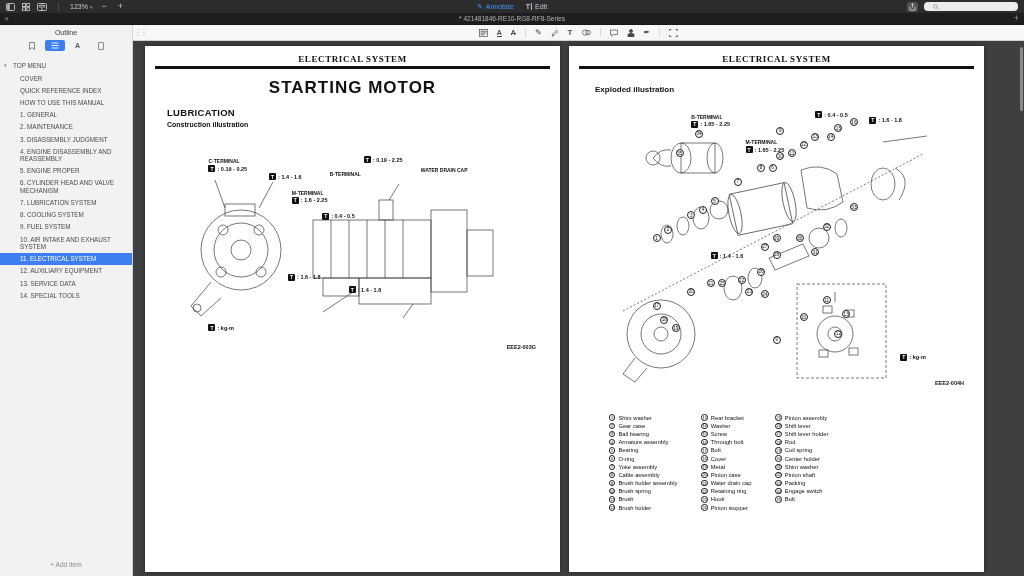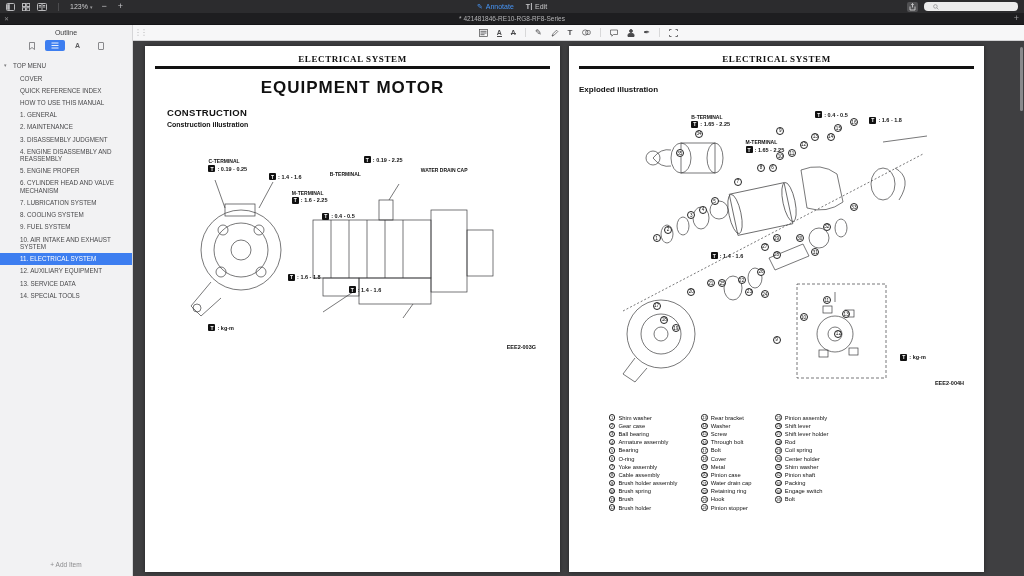--- a/index.html
+++ b/index.html
@@ -77,21 +77,21 @@
           box-shadow:0 0 4px rgba(0,0,0,.45); color:#111; }
 
   .pg-head { text-align:center; font-family:"Liberation Serif", serif; font-weight:bold;
              font-size:9px; letter-spacing:.6px; padding-top:8px; }
   .pg-rule { height:2.5px; background:#111; margin:2px 10px 0; }
 
   .sm-title { text-align:center; font-size:17px; font-weight:bold; letter-spacing:1px; margin-top:9px; }
   .models { text-align:center; font-size:8px; font-weight:bold; margin-top:3px; }
   .h-construction { font-size:9.5px; font-weight:bold; margin:9px 0 0 22px; letter-spacing:.3px; }
   .h-constr-sub { font-size:7px; font-weight:bold; margin:3px 0 0 22px; }
-  .h-exploded { font-size:8px; font-weight:bold; margin:16px 0 0 10px; }
+  .h-exploded { font-size:8px; font-weight:bold; margin:16px 0 0 26px; }
 
   .illus { position:relative; margin:14px 18px 0; height:210px; }
   .illus2 { position:relative; margin:12px 14px 0; height:282px; }
   .illus svg, .illus2 svg { position:absolute; inset:0; width:100%; height:100%; }
 
   .t-label { position:absolute; font-size:5px; z-index:2; }
   .t-name { font-weight:bold; font-size:5px; white-space:nowrap; margin-bottom:1px; }
   .t-row { display:flex; align-items:center; gap:2px; white-space:nowrap; }
   .t-box { width:7px; height:7px; background:#111; color:#fff; border-radius:1px;
            font-size:5px; font-weight:bold; display:flex; align-items:center;
@@ -377,22 +377,22 @@
             </svg>
         </span>
       </div>
     </div>
 
     <div class="pagespane">
 
       <section class="page">
         <div class="pg-head">ELECTRICAL SYSTEM</div>
         <div class="pg-rule"></div>
-        <div class="sm-title">EQUIPMENT MOTOR</div>
-        <div class="h-construction">CONSTRUCTION</div>
+        <div class="sm-title">STARTING MOTOR</div>
+        <div class="h-construction">LUBRICATION</div>
         <div class="h-constr-sub">Construction illustration</div>
 
         <div class="illus">
           <svg class="sketch" viewBox="0 0 379 210" preserveAspectRatio="none">
 
             <circle cx="78" cy="108" r="40"></circle>
             <circle cx="78" cy="108" r="27"></circle>
             <circle cx="78" cy="108" r="10"></circle>
             <circle cx="60" cy="88" r="5"></circle>
               <circle cx="96" cy="88" r="5"></circle>

